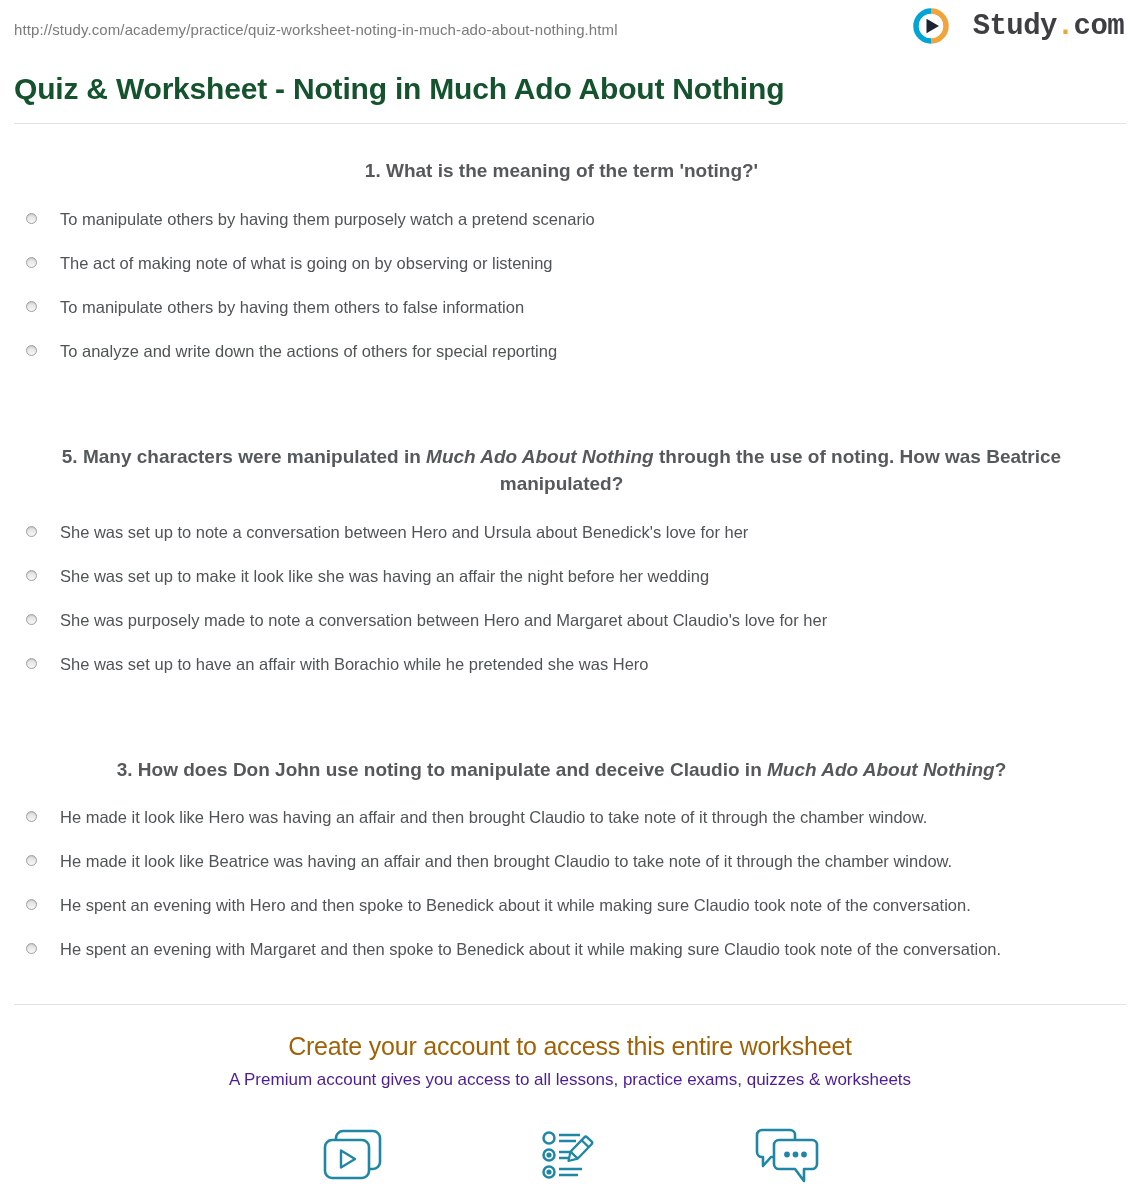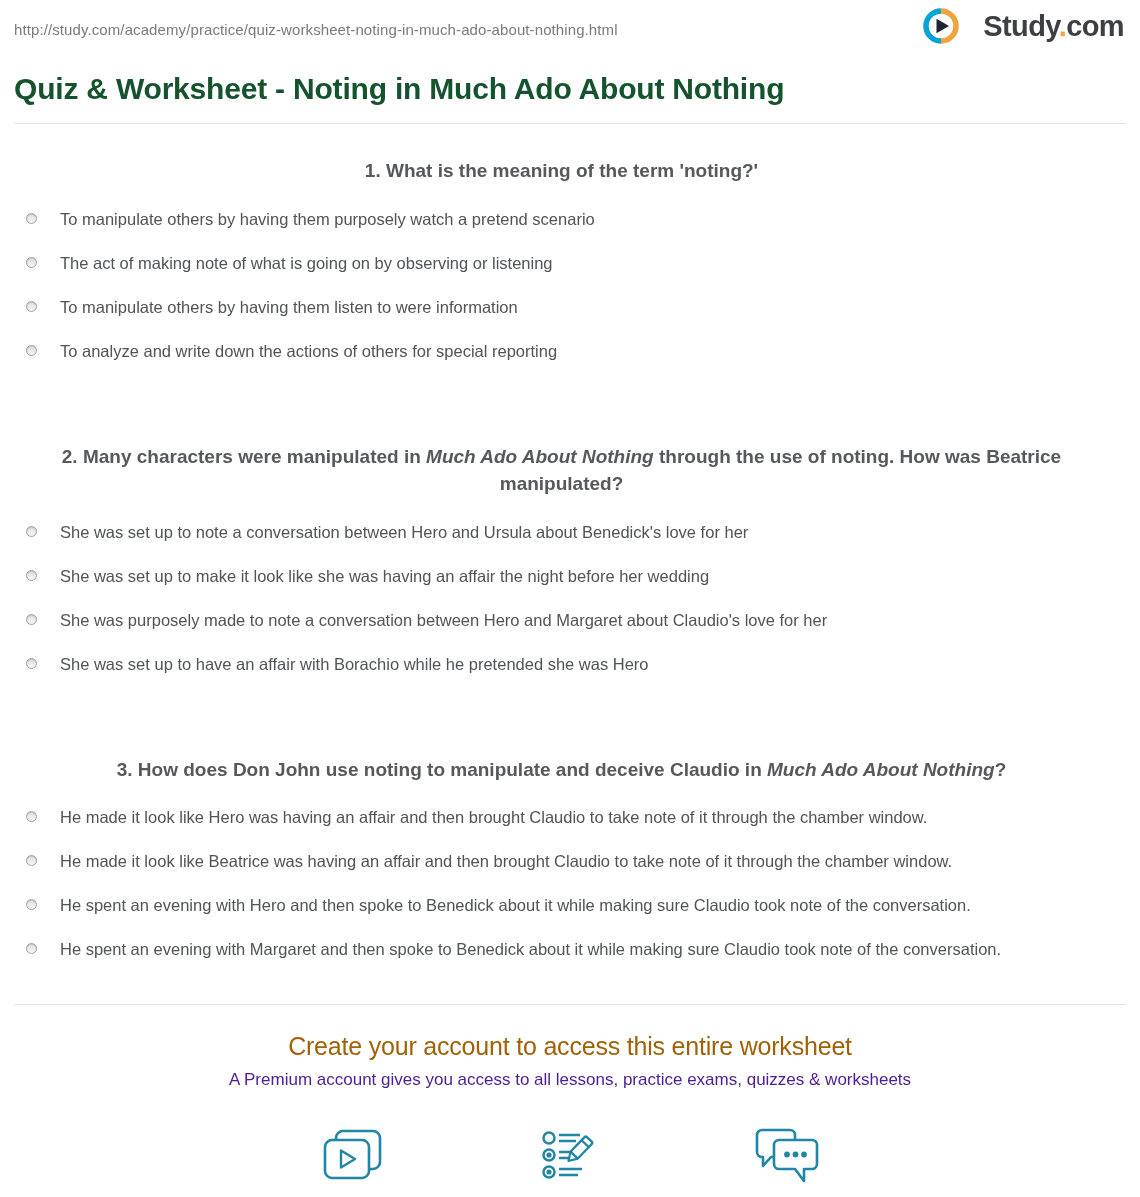--- a/index.html
+++ b/index.html
@@ -23,20 +23,21 @@
     font-size: 15px;
     color: #7b7b7b;
     padding-top: 6px;
     letter-spacing: 0.1px;
   }
   .logo {
     display: flex;
     align-items: center;
     gap: 24px;
     cursor: pointer;
+    font-family: Liberation Mono, monospace;
   }
   .logo-text {
     font-size: 29px;
     font-weight: 700;
     color: #3d3f42;
     letter-spacing: -0.6px;
   }
   .logo-text .dot { color: #f2a33c; }
 
   
@@ -153,33 +154,33 @@
       <div class="option">
         <span class="radio"></span>
         <span class="option-text">To manipulate others by having them purposely watch a pretend scenario</span>
       </div>
       <div class="option">
         <span class="radio"></span>
         <span class="option-text">The act of making note of what is going on by observing or listening</span>
       </div>
       <div class="option">
         <span class="radio"></span>
-        <span class="option-text">To manipulate others by having them listen to were information</span>
+        <span class="option-text">To manipulate others by having them others to false information</span>
       </div>
       <div class="option">
         <span class="radio"></span>
         <span class="option-text">To analyze and write down the actions of others for special reporting</span>
       </div>
     </div>
   </section>
 
   <div class="q-spacer"></div>
 
   <section class="question">
-    <h2 class="q-heading"><span>2. Many characters were manipulated in </span><em>Much Ado About Nothing</em><span> through the use of noting. How was Beatrice manipulated?</span></h2>
+    <h2 class="q-heading"><span>5. Many characters were manipulated in </span><em>Much Ado About Nothing</em><span> through the use of noting. How was Beatrice manipulated?</span></h2>
     <div class="options">
       <div class="option">
         <span class="radio"></span>
         <span class="option-text">She was set up to note a conversation between Hero and Ursula about Benedick's love for her</span>
       </div>
       <div class="option">
         <span class="radio"></span>
         <span class="option-text">She was set up to make it look like she was having an affair the night before her wedding</span>
       </div>
       <div class="option">

